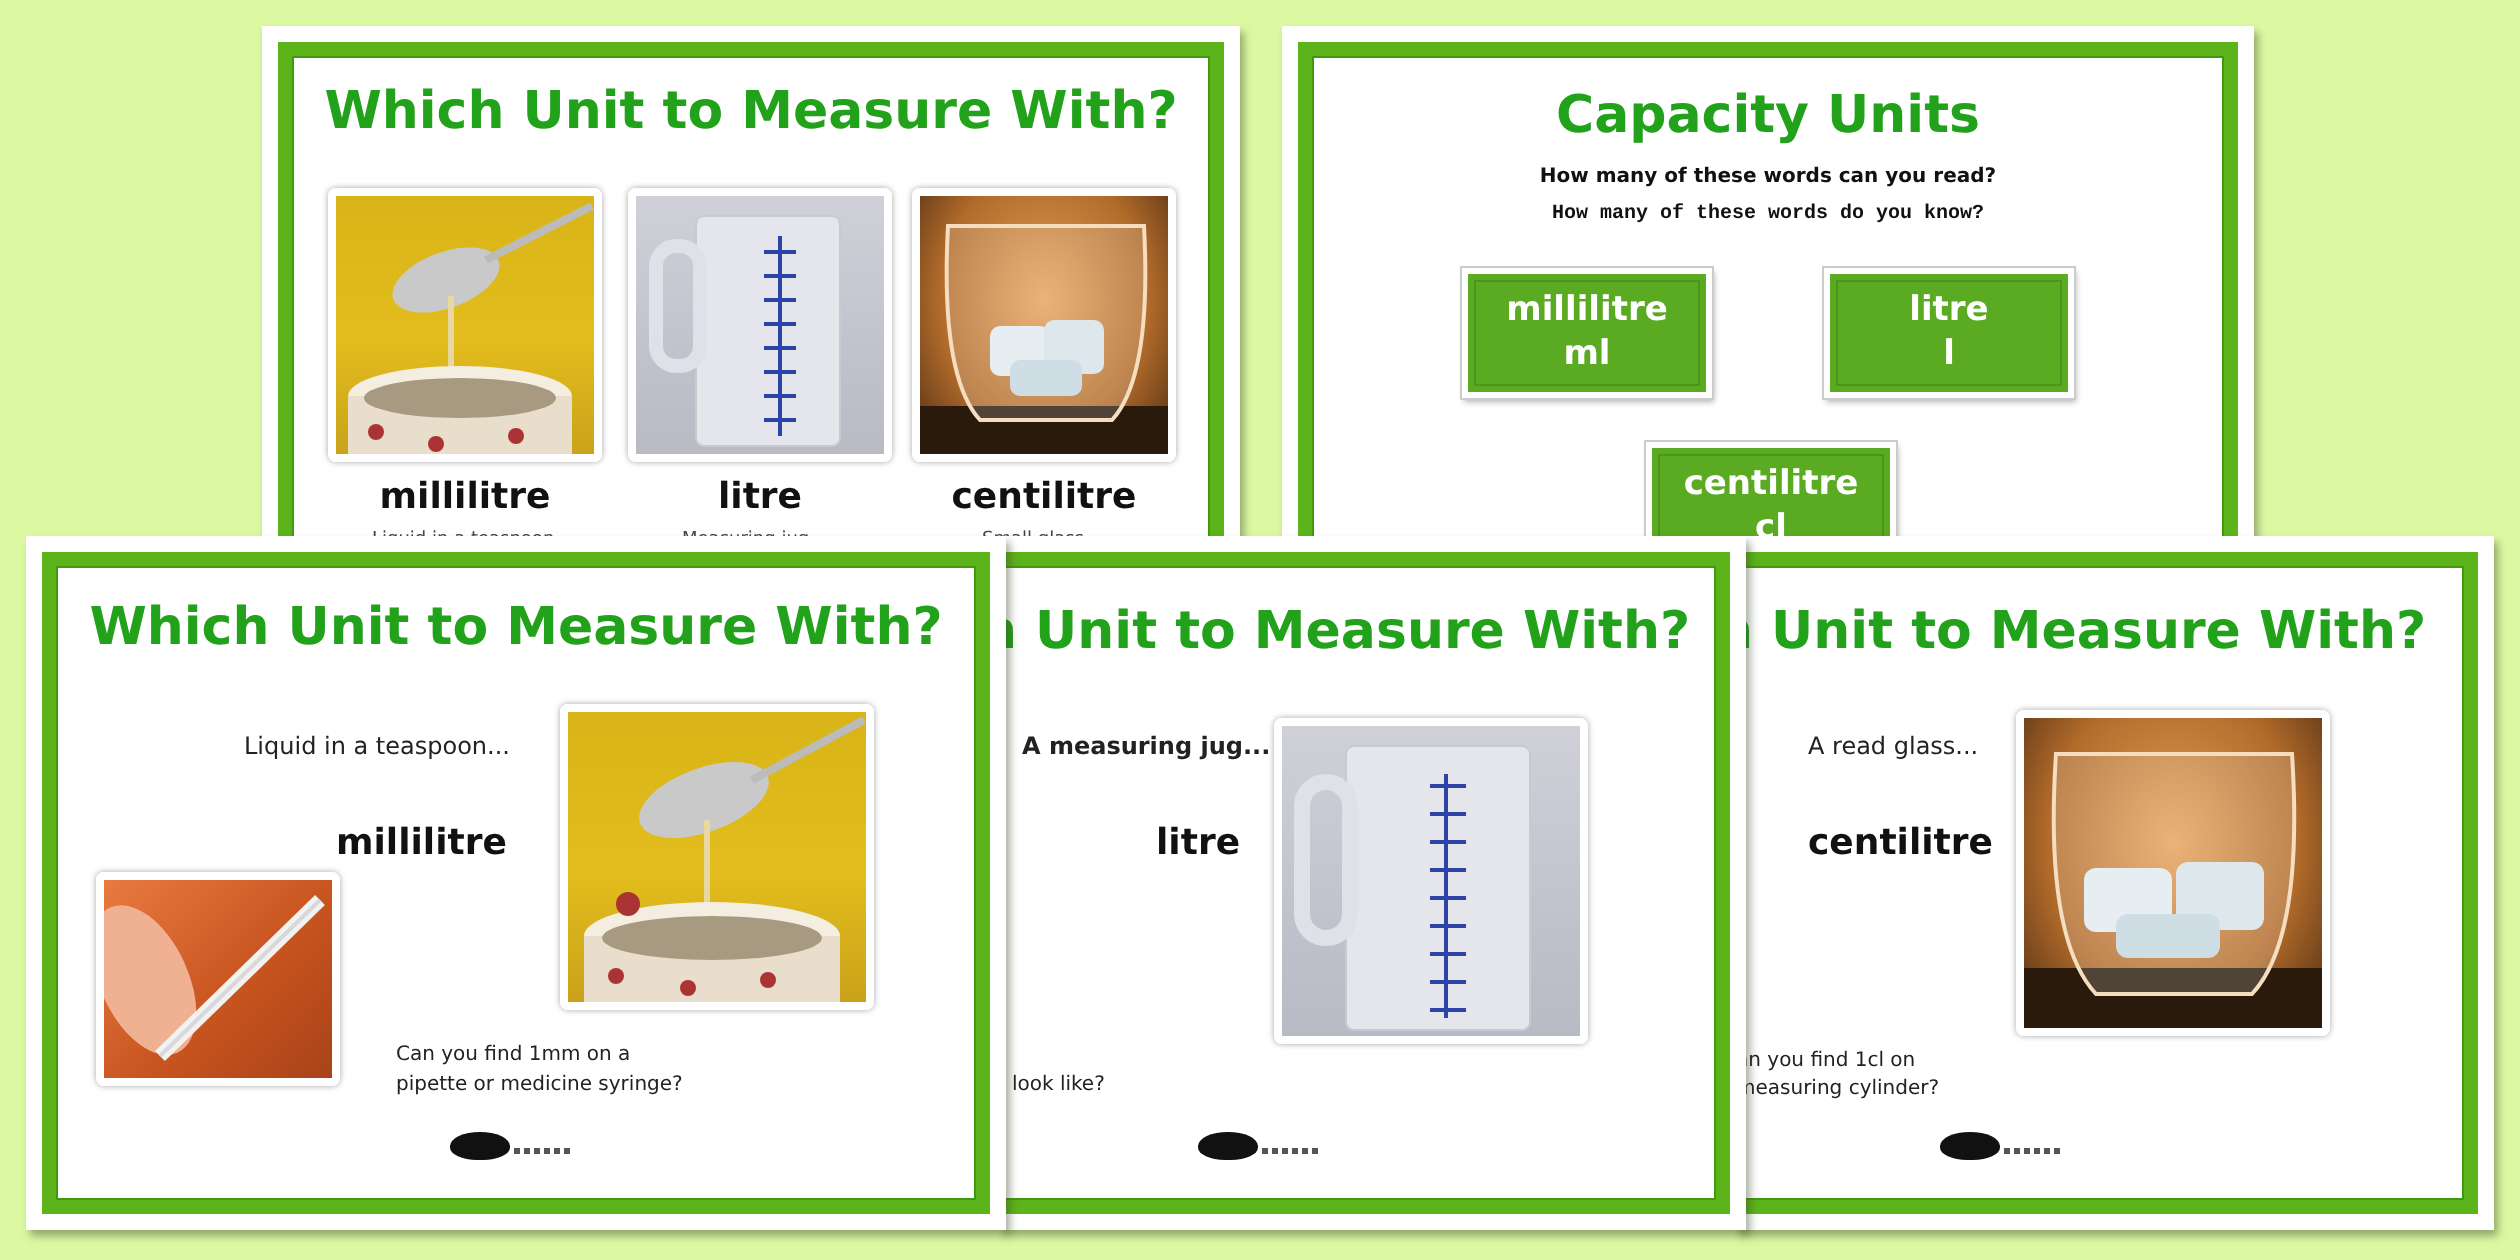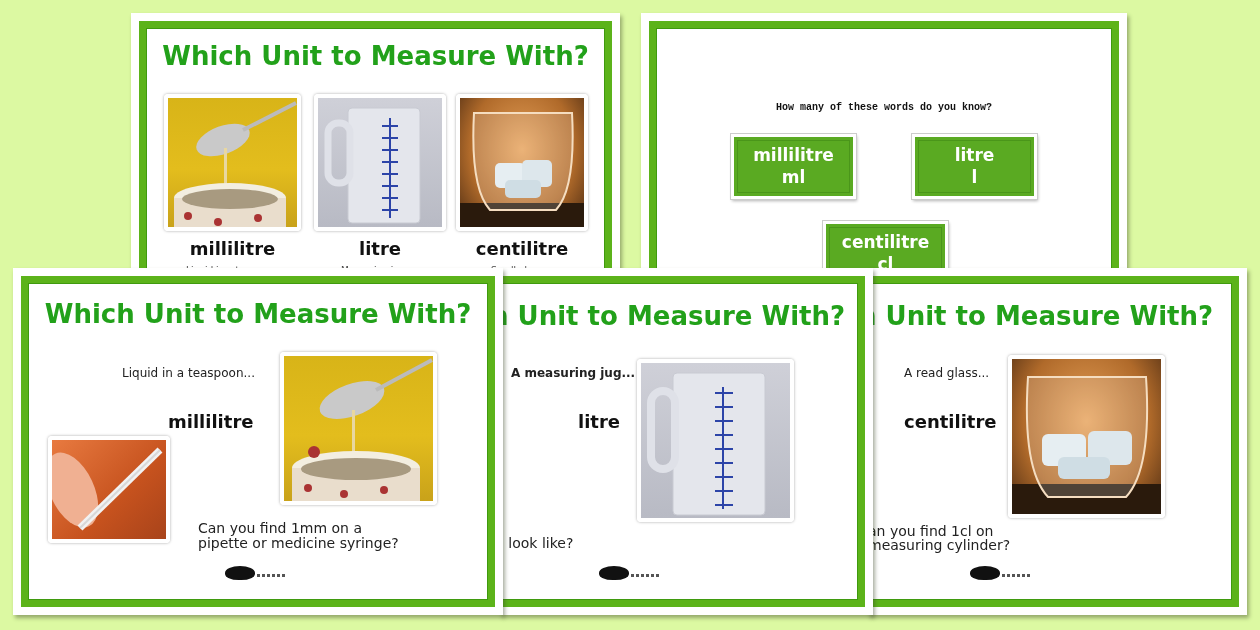--- a/index.html
+++ b/index.html
@@ -21,21 +21,21 @@
   .title {
     position:absolute; left:0; right:0; text-align:center;
     color:#22a11a; font-weight:bold; font-size:26px; white-space:nowrap;
   }
   .photo {
     position:absolute; border:4px solid #fff; border-radius:4px;
     box-shadow: 0 0 3px rgba(0,0,0,0.35); overflow:hidden; box-sizing:border-box;
   }
   .unit-word { position:absolute; font-weight:bold; color:#111; font-size:18px; white-space:nowrap; }
   .small { position:absolute; font-size:12px; color:#222; white-space:nowrap;text-align:center; }
-  .q { position:absolute; font-size:14px; color:#222; line-height:14px; }
+  .q { position:absolute; font-size:10px; color:#222; line-height:14px; }
   .logo {
     position:absolute; width:30px; height:14px; background:#111; border-radius:50% 50% 45% 45%;
   }
   .logo-text { position:absolute; height:3px; width:30px; background:
       repeating-linear-gradient(90deg,#555 0 3px,transparent 3px 5px); }
   .unit-box {
     position:absolute; background:#5aaa22; border:3px solid #fff; outline:1px solid #ccc;
     box-shadow: 1px 2px 3px rgba(0,0,0,0.3);
     color:#fff; font-weight:bold; font-size:17px; text-align:center; line-height:22px;
     box-sizing:border-box;
@@ -101,20 +101,22 @@
   <div class="caption" style="left:33px; width:137px; top:225px;">millilitre</div>
   <div class="caption" style="left:183px; width:132px; top:225px;">litre</div>
   <div class="caption" style="left:325px; width:132px; top:225px;">centilitre</div>
   <div class="sub-cut" style="left:55px; top:252px;">Liquid in a teaspoon</div>
   <div class="sub-cut" style="left:210px; top:252px;">Measuring jug</div>
   <div class="sub-cut" style="left:360px; top:252px;">Small glass</div>
 </div>
 
 <div class="slide" style="left:641px; top:13px; width:486px; height:262px;">
   <div class="frame" style="bottom:-20px;"></div>
+  <div class="title" style="top:30px;">Capacity Units</div>
+  <div class="subtitle" style="top:70px;">How many of these words can you read?</div>
   <div class="subtitle" style="top:89px;font-family:Liberation Mono, monospace;">How many of these words do you know?</div>
 
   <div class="unit-box" style="left:90px; top:121px; width:125px; height:65px;">
     <div class="inner">
       <div>millilitre</div>
       <div>ml</div>
     </div>
   </div>
   <div class="unit-box" style="left:271px; top:121px; width:125px; height:65px;">
     <div class="inner">

